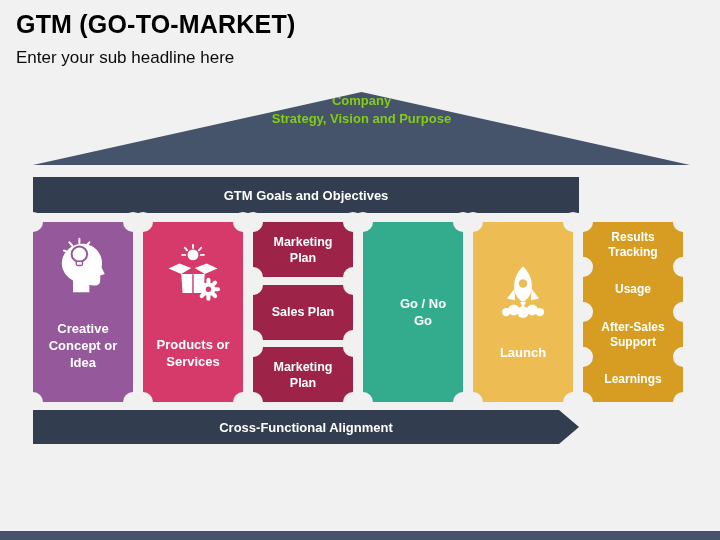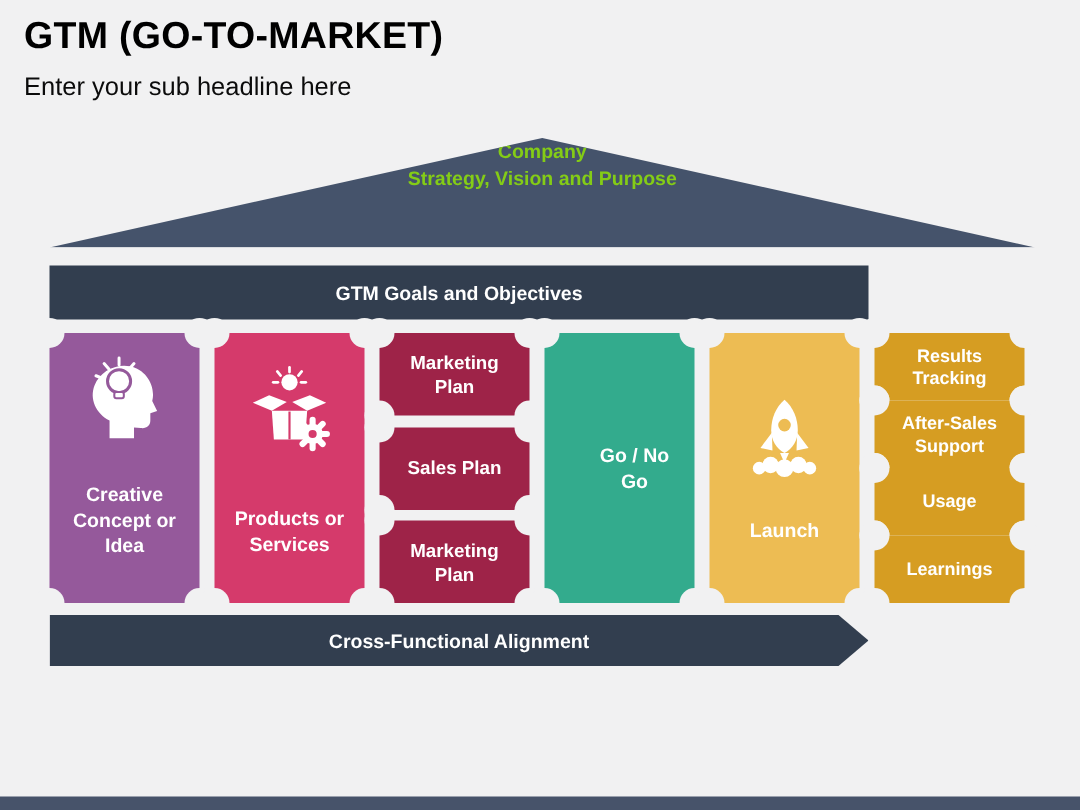--- a/index.html
+++ b/index.html
@@ -194,28 +194,28 @@
 
     <div class="col stack">
       <div class="ticket c-gold g-item">
         <div class="small-label">Results Tracking</div>
       <i class="notch tl"></i>
           <i class="notch tr"></i>
           <i class="notch bl"></i>
           <i class="notch br"></i>
         </div>
       <div class="ticket c-gold g-item">
+        <div class="small-label">Usage</div>
+      <i class="notch tl"></i>
+          <i class="notch tr"></i>
+          <i class="notch bl"></i>
+          <i class="notch br"></i>
+        </div>
+      <div class="ticket c-gold g-item">
         <div class="small-label">After-Sales Support</div>
-      <i class="notch tl"></i>
-          <i class="notch tr"></i>
-          <i class="notch bl"></i>
-          <i class="notch br"></i>
-        </div>
-      <div class="ticket c-gold g-item">
-        <div class="small-label">Usage</div>
       <i class="notch tl"></i>
           <i class="notch tr"></i>
           <i class="notch bl"></i>
           <i class="notch br"></i>
         </div>
       <div class="ticket c-gold g-item">
         <div class="small-label">Learnings</div>
       <i class="notch tl"></i>
           <i class="notch tr"></i>
           <i class="notch bl"></i>

